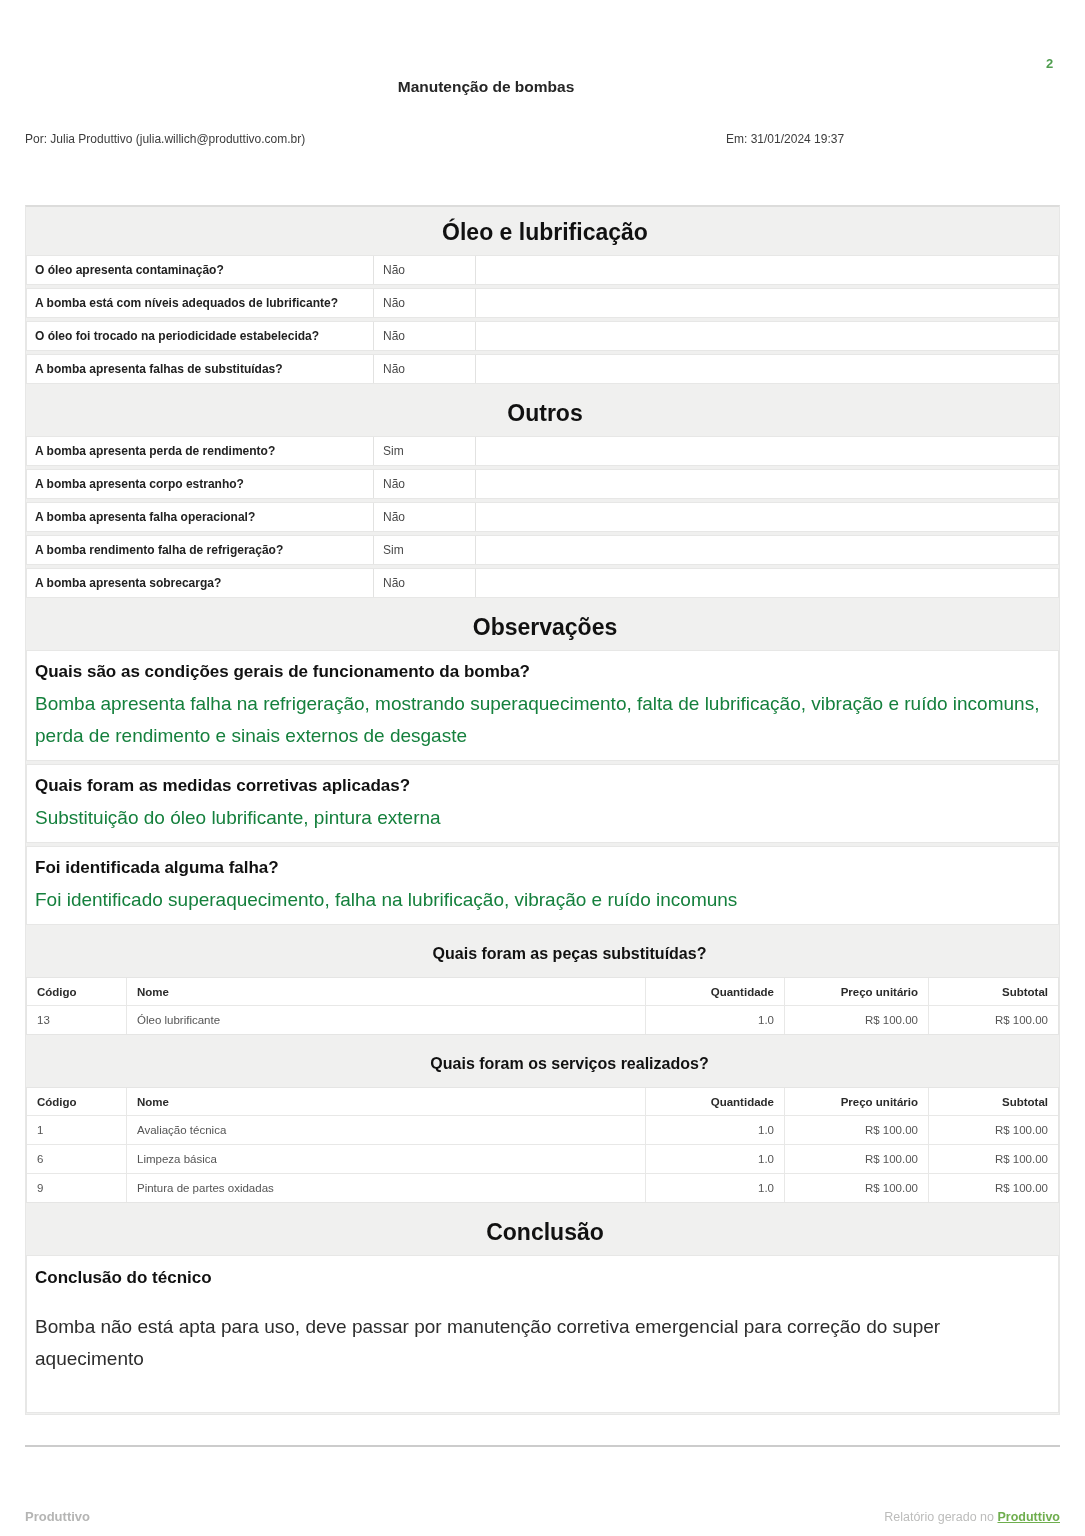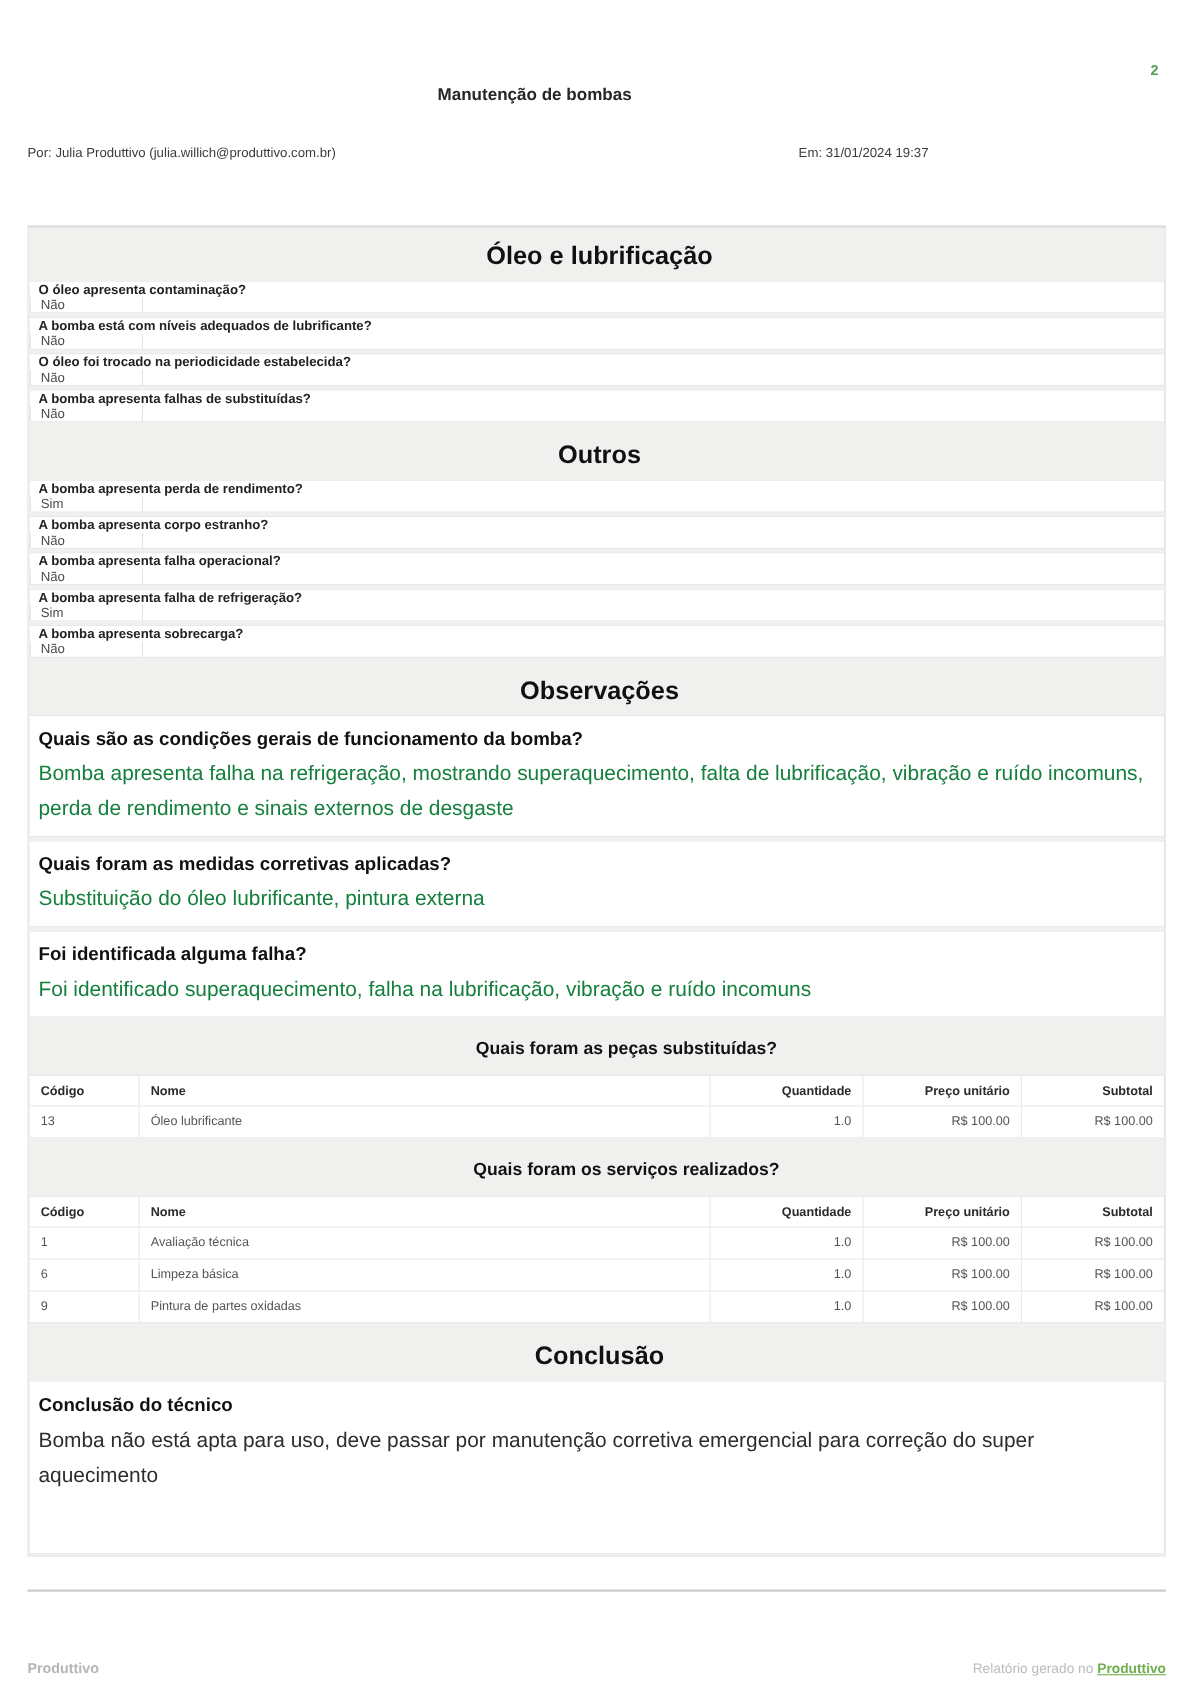--- a/index.html
+++ b/index.html
@@ -67,21 +67,20 @@
 
   
   .qa-row {
     display: flex;
     align-items: stretch;
     background: #ffffff;
     border: 1px solid #e7e7e6;
     margin-bottom: 3px;
     height: 28px;
     font-size: 12px;
-    flex-direction: column;
   }
   .qa-q {
     width: 338px;
     flex: none;
     padding-left: 8px;
     display: flex;
     align-items: center;
     font-weight: bold;
     color: #222222;
   }
@@ -154,21 +153,21 @@
     background: #ffffff;
     border: 1px solid #e7e7e6;
     padding: 10px 12px 8px 8px;
     min-height: 138px;
   }
   .conclusion-sub {
     font-size: 17px;
     font-weight: bold;
     color: #111111;
     line-height: 24px;
-    margin-bottom: 4px;
+    margin-bottom: 21px;
   }
   .conclusion-text {
     font-size: 19px;
     color: #2d2d2d;
     line-height: 32px;
     max-width: 980px;
   }
 
   
   .footer-rule {
@@ -250,21 +249,21 @@
       <div class="qa-q">A bomba apresenta corpo estranho?</div>
       <div class="qa-a">Não</div>
       <div class="qa-rest"></div>
     </div>
     <div class="qa-row">
       <div class="qa-q">A bomba apresenta falha operacional?</div>
       <div class="qa-a">Não</div>
       <div class="qa-rest"></div>
     </div>
     <div class="qa-row">
-      <div class="qa-q">A bomba apresenta falha de refrigeração?</div>
+      <div class="qa-q">A bomba rendimento falha de refrigeração?</div>
       <div class="qa-a">Sim</div>
       <div class="qa-rest"></div>
     </div>
     <div class="qa-row">
       <div class="qa-q">A bomba apresenta sobrecarga?</div>
       <div class="qa-a">Não</div>
       <div class="qa-rest"></div>
     </div>
   </div>
 

